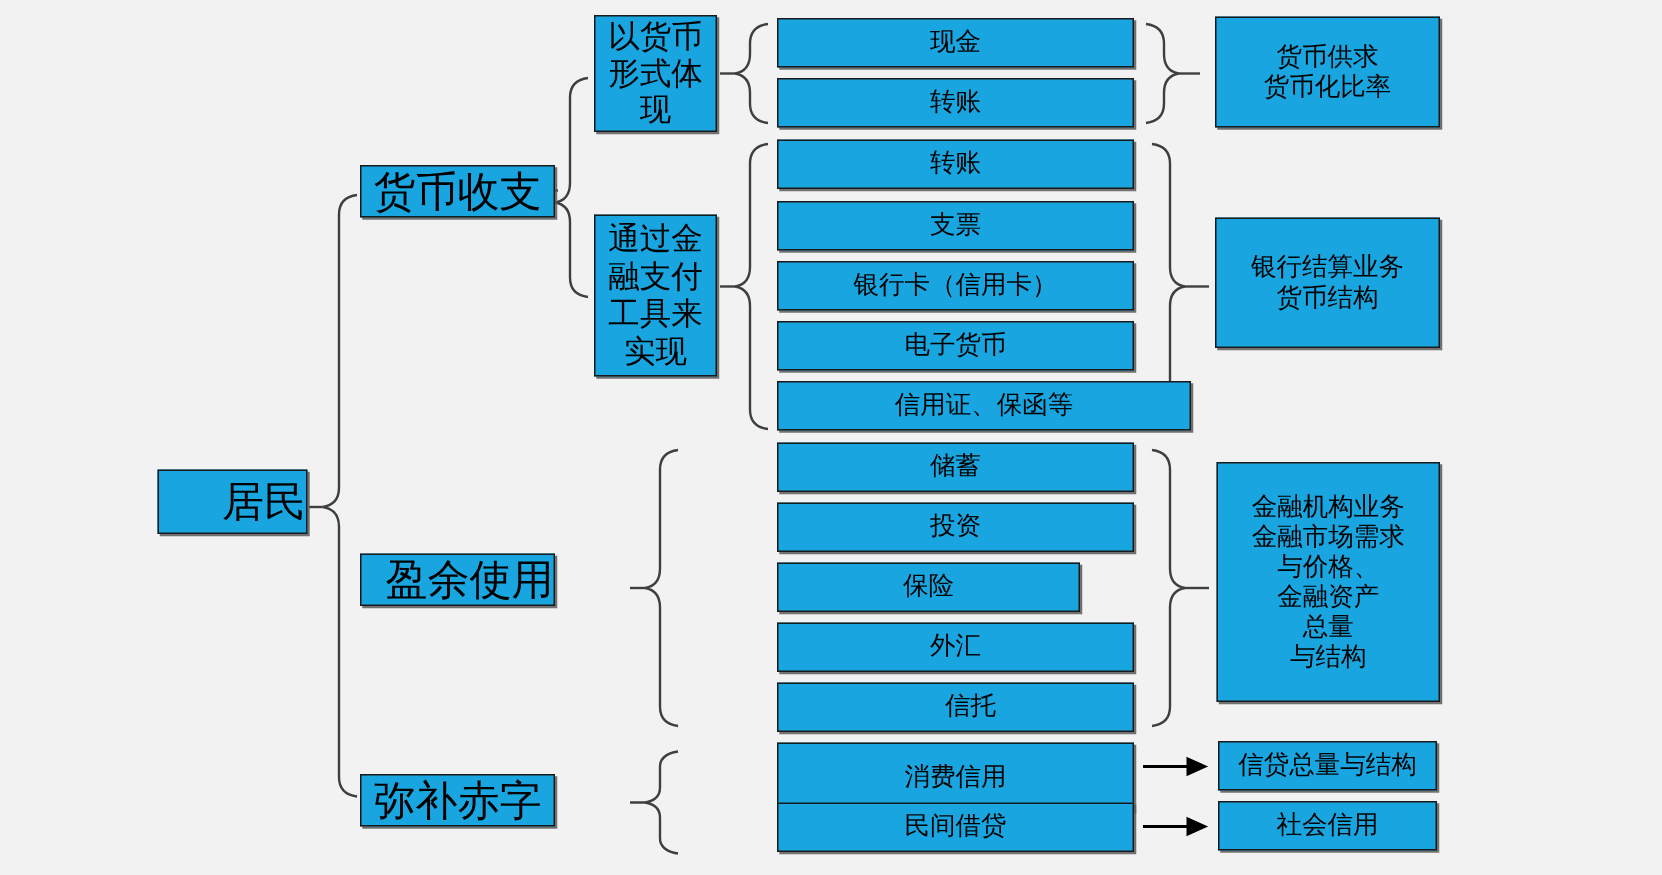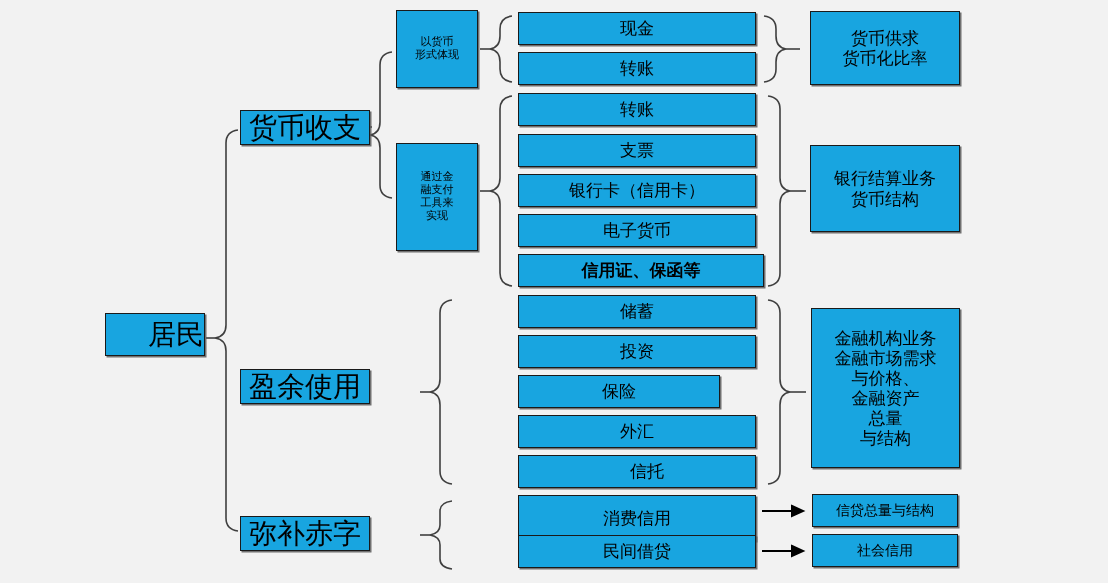--- a/index.html
+++ b/index.html
@@ -21,24 +21,24 @@
     justify-content:center;
     text-align:center;
     color:#000;
     line-height:1.18;
     white-space:pre-line;
     box-shadow:1.5px 1.5px 0 rgba(90,90,90,.85);
   }
   .box span{display:block;width:100%;}
   .f-root{font-size:28px;}
   .f-lvl1{font-size:28px;}
-  .f-lvl2{font-size:11px;}
+  .f-lvl2{font-size:21px;}
   .f-item{font-size:17px;}
   .f-res-big{font-size:17px;}
-  .f-res-sm{font-size:14px;}
+  .f-res-sm{font-size:17px;}
   svg.lines{position:absolute;left:0;top:0;width:1108px;height:583px;pointer-events:none;}
   svg.lines path, svg.lines line{fill:none;stroke:#3f3f3f;stroke-width:1.6;}
   svg.lines .arrow{stroke:#000;stroke-width:2;}
 </style>
 </head>
 <body>
 
 <div id="stage">
 
   <svg class="lines" viewBox="0 0 1108 583">
@@ -122,21 +122,21 @@
     <path class="arrow" d="M792 546 L803 551 L792 556 Z" style="fill:#000;stroke:#000;"></path>
   </svg>
 
   <div class="box f-root" style="left:105px;top:313px;width:100px;height:43px;text-align:right;">
     <span>居民</span>
   </div>
 
   <div class="box f-lvl1" style="left:240px;top:110px;width:130px;height:35px;">
     <span>货币收支</span>
   </div>
-  <div class="box f-lvl1" style="left:240px;top:369px;width:130px;height:35px;">
+  <div class="box f-lvl1" style="left:240px;top:369px;width:130px;height:35px;text-align:right;">
     <span>盈余使用</span>
   </div>
   <div class="box f-lvl1" style="left:240px;top:516px;width:130px;height:35px;">
     <span>弥补赤字</span>
   </div>
 
   <div class="box f-lvl2" style="left:396px;top:10px;width:82px;height:78px;">
     <span>以货币
 形式体现</span>
   </div>
@@ -158,21 +158,21 @@
   </div>
   <div class="box f-item" style="left:518px;top:134px;width:238px;height:33px;">
     <span>支票</span>
   </div>
   <div class="box f-item" style="left:518px;top:174px;width:238px;height:33px;">
     <span>银行卡（信用卡）</span>
   </div>
   <div class="box f-item" style="left:518px;top:214px;width:238px;height:33px;">
     <span>电子货币</span>
   </div>
-  <div class="box f-item" style="left:518px;top:254px;width:246px;height:33px;font-weight:bold;">
+  <div class="box f-item" style="left:518px;top:254px;width:276px;height:33px;">
     <span>信用证、保函等</span>
   </div>
   <div class="box f-item" style="left:518px;top:295px;width:238px;height:33px;">
     <span>储蓄</span>
   </div>
   <div class="box f-item" style="left:518px;top:335px;width:238px;height:33px;">
     <span>投资</span>
   </div>
   <div class="box f-item" style="left:518px;top:375px;width:202px;height:33px;">
     <span>保险</span>

